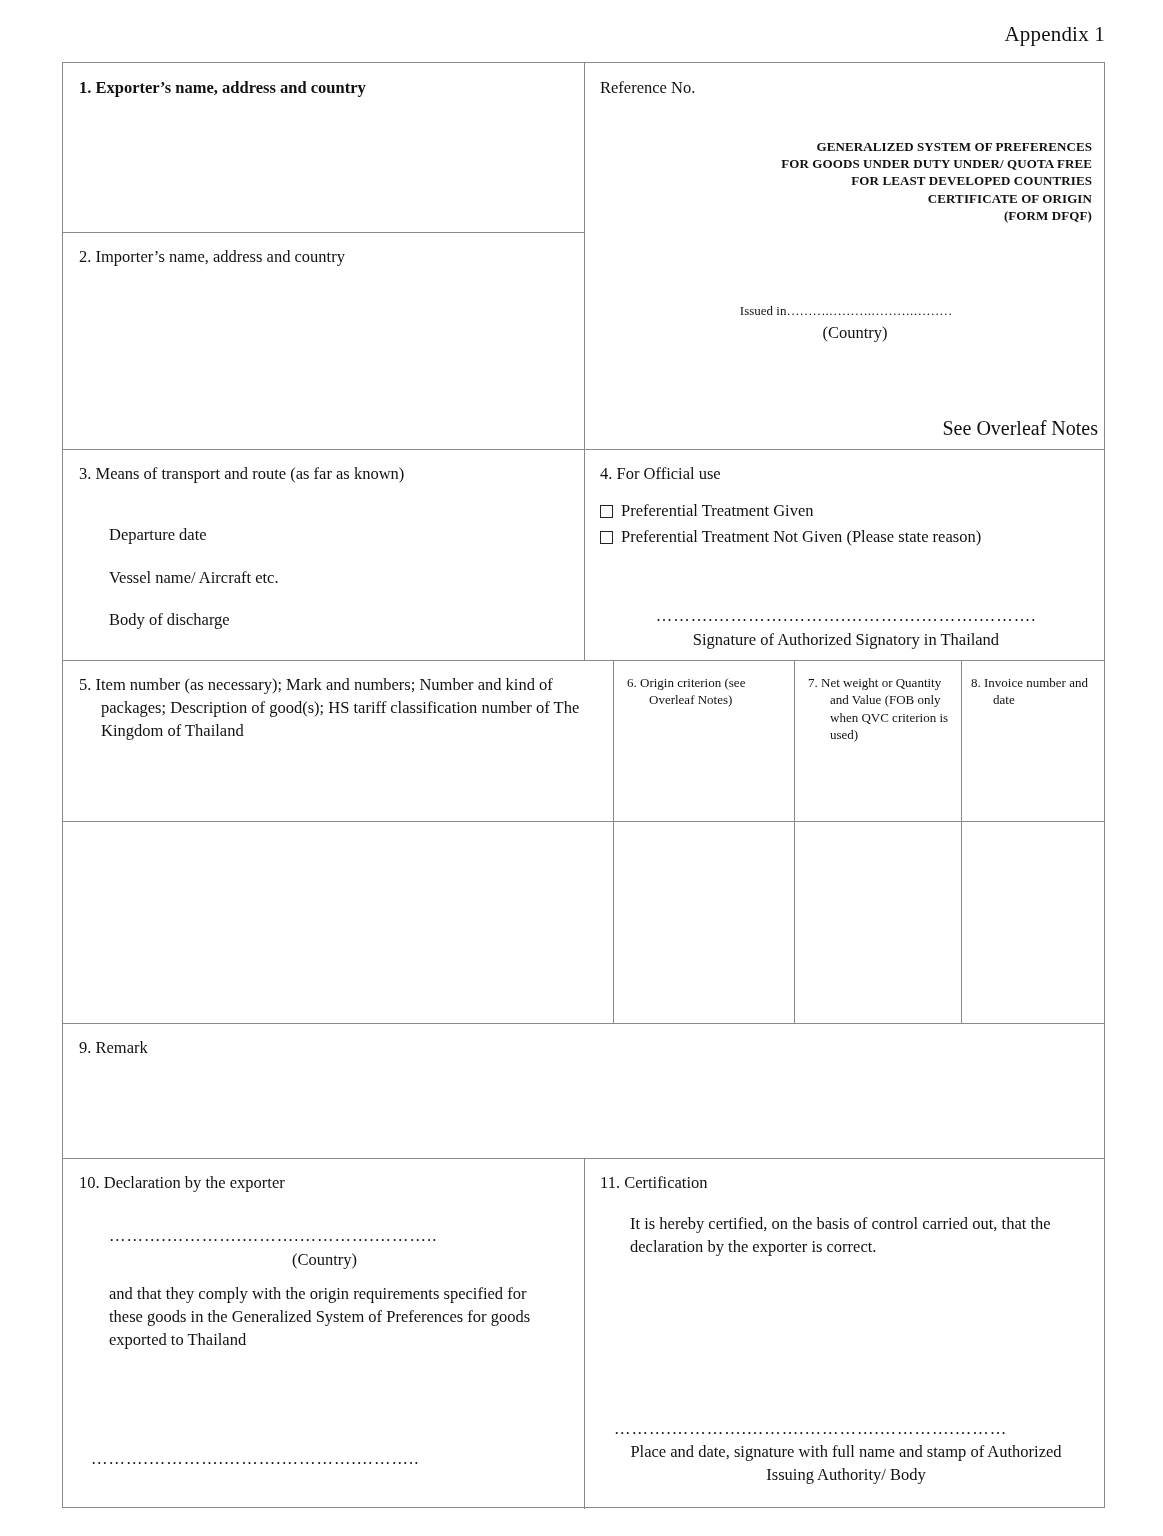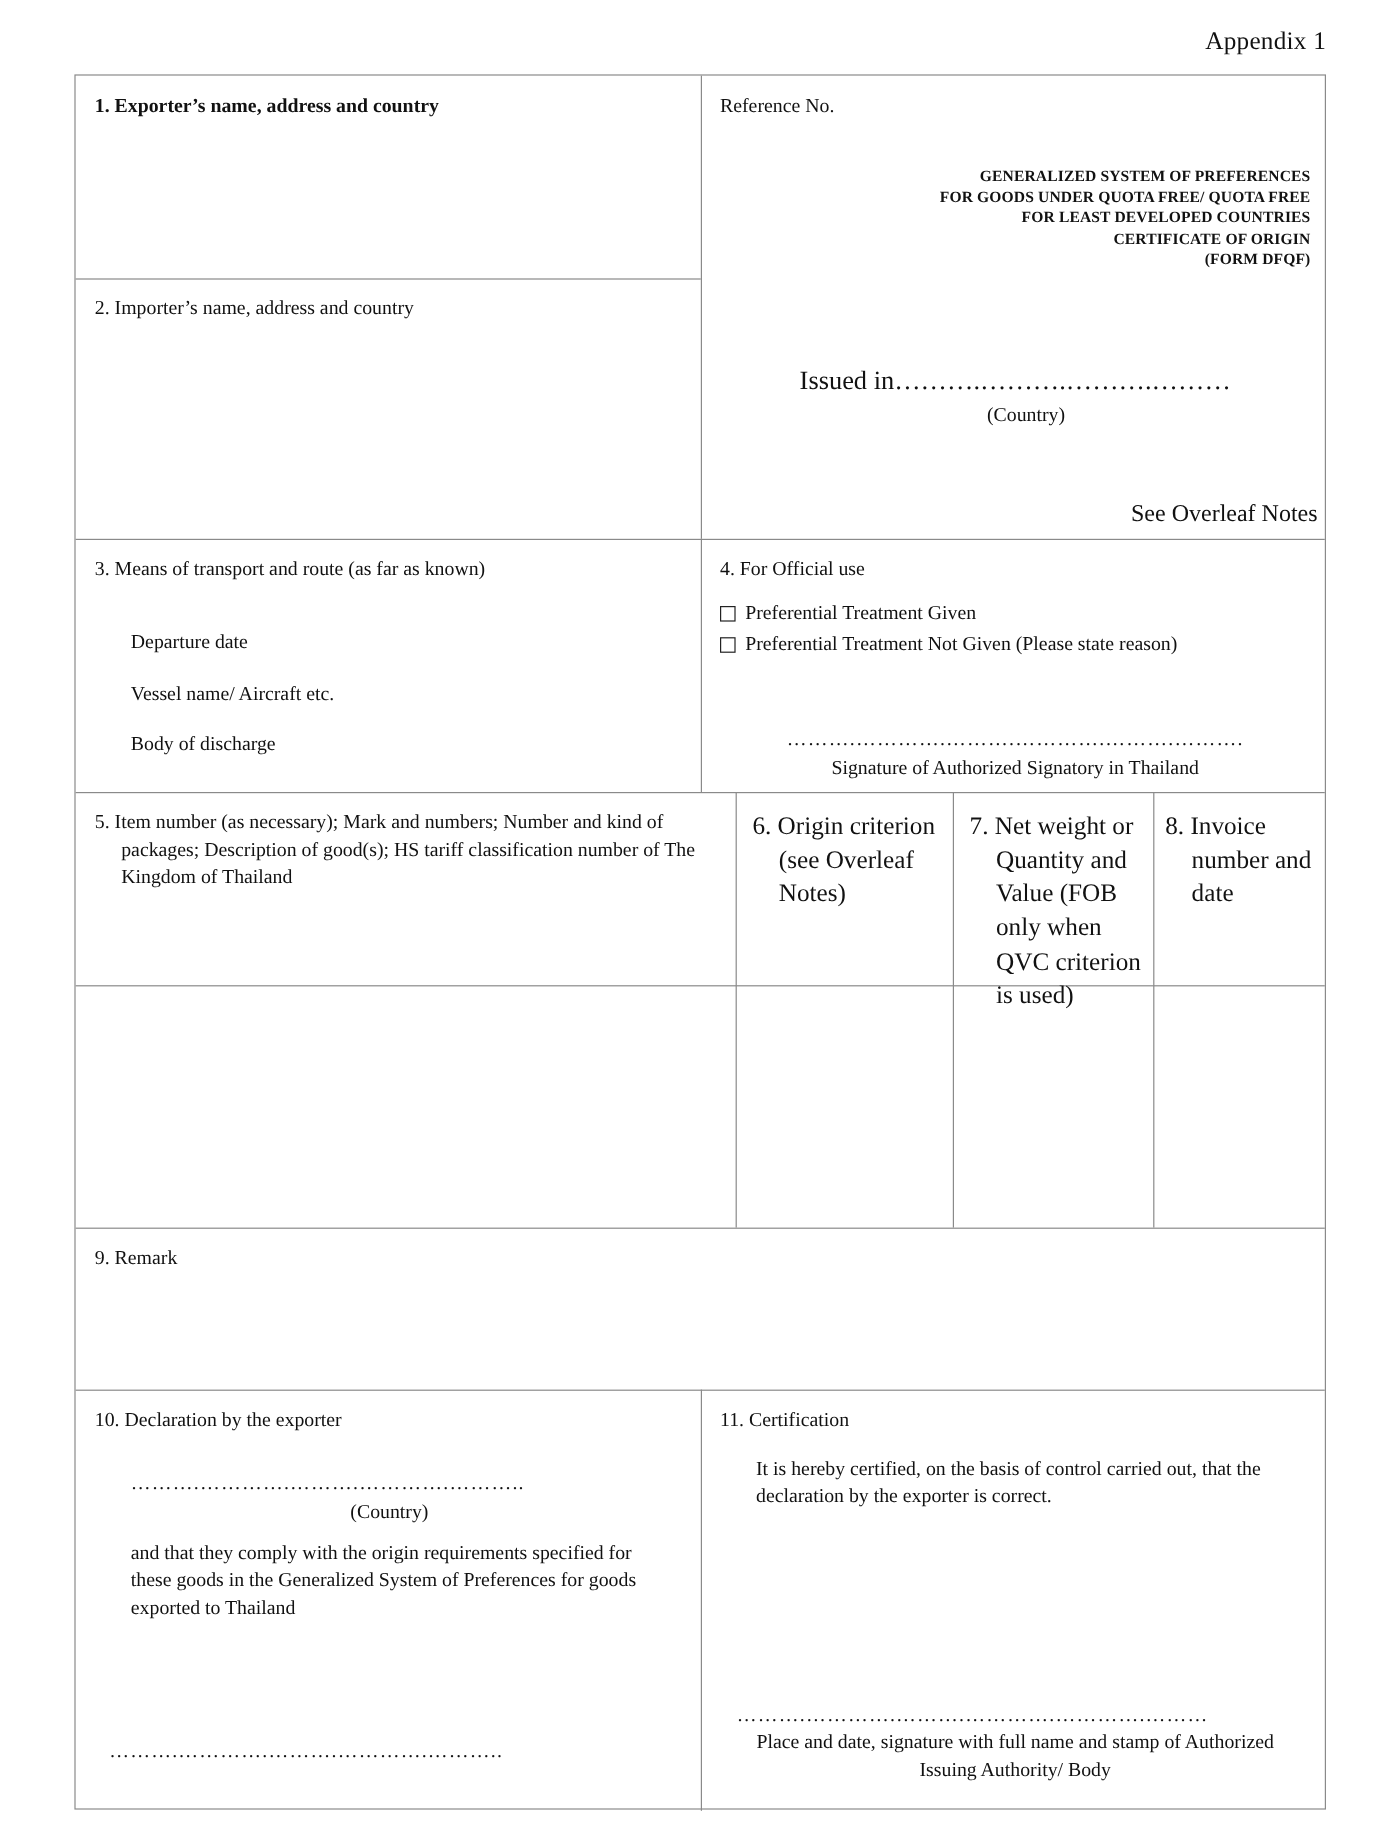--- a/index.html
+++ b/index.html
@@ -88,21 +88,21 @@
     letter-spacing: .1px;
   }
   .title-block span { display: block; }
 
   
   .issued-wrap {
     text-align: center;
     margin-top: 0;
   }
   .issued-line {
-    font-size: 22px;
+    font-size: 13px;
     white-space: nowrap;
   }
   .country-label {
     font-size: 16.5px;
     margin-top: 2px;
     padding-left: 18px;
   }
 
   .overleaf {
     position: absolute;
@@ -136,21 +136,21 @@
     overflow: hidden;
   }
 
   .sig-caption {
     text-align: center;
     font-size: 16.5px;
     margin-top: 1px;
   }
 
   .col-head {
-    font-size: 21px;
+    font-size: 13px;
     line-height: 1.34;
   }
 
   .center { text-align: center; }
 </style>
 </head>
 <body>
 
 <div class="page">
 
@@ -178,21 +178,21 @@
 
     <div class="cell pad" style="left:0;top:169px;width:521px;height:217px;">
       <span class="num-item">2. Importer’s name, address and country</span>
     </div>
 
     <div class="cell" style="left:521px;top:0;width:522px;height:386px;padding:14px 14px 0 16px;">
       <span>Reference No.</span>
 
       <div class="title-block">
         <span>GENERALIZED SYSTEM OF PREFERENCES</span>
-        <span>FOR GOODS UNDER QUOTA FREE/ QUOTA FREE</span>
+        <span>FOR GOODS UNDER DUTY UNDER/ QUOTA FREE</span>
         <span>FOR LEAST DEVELOPED COUNTRIES</span>
         <span>CERTIFICATE OF ORIGIN</span>
         <span>(FORM DFQF)</span>
       </div>
 
       <div class="issued-wrap" style="margin-top:78px;">
         <div class="issued-line">
           <span>Issued in</span><span>……….……….……….………</span>
         </div>
         <div class="country-label">(Country)</div>

